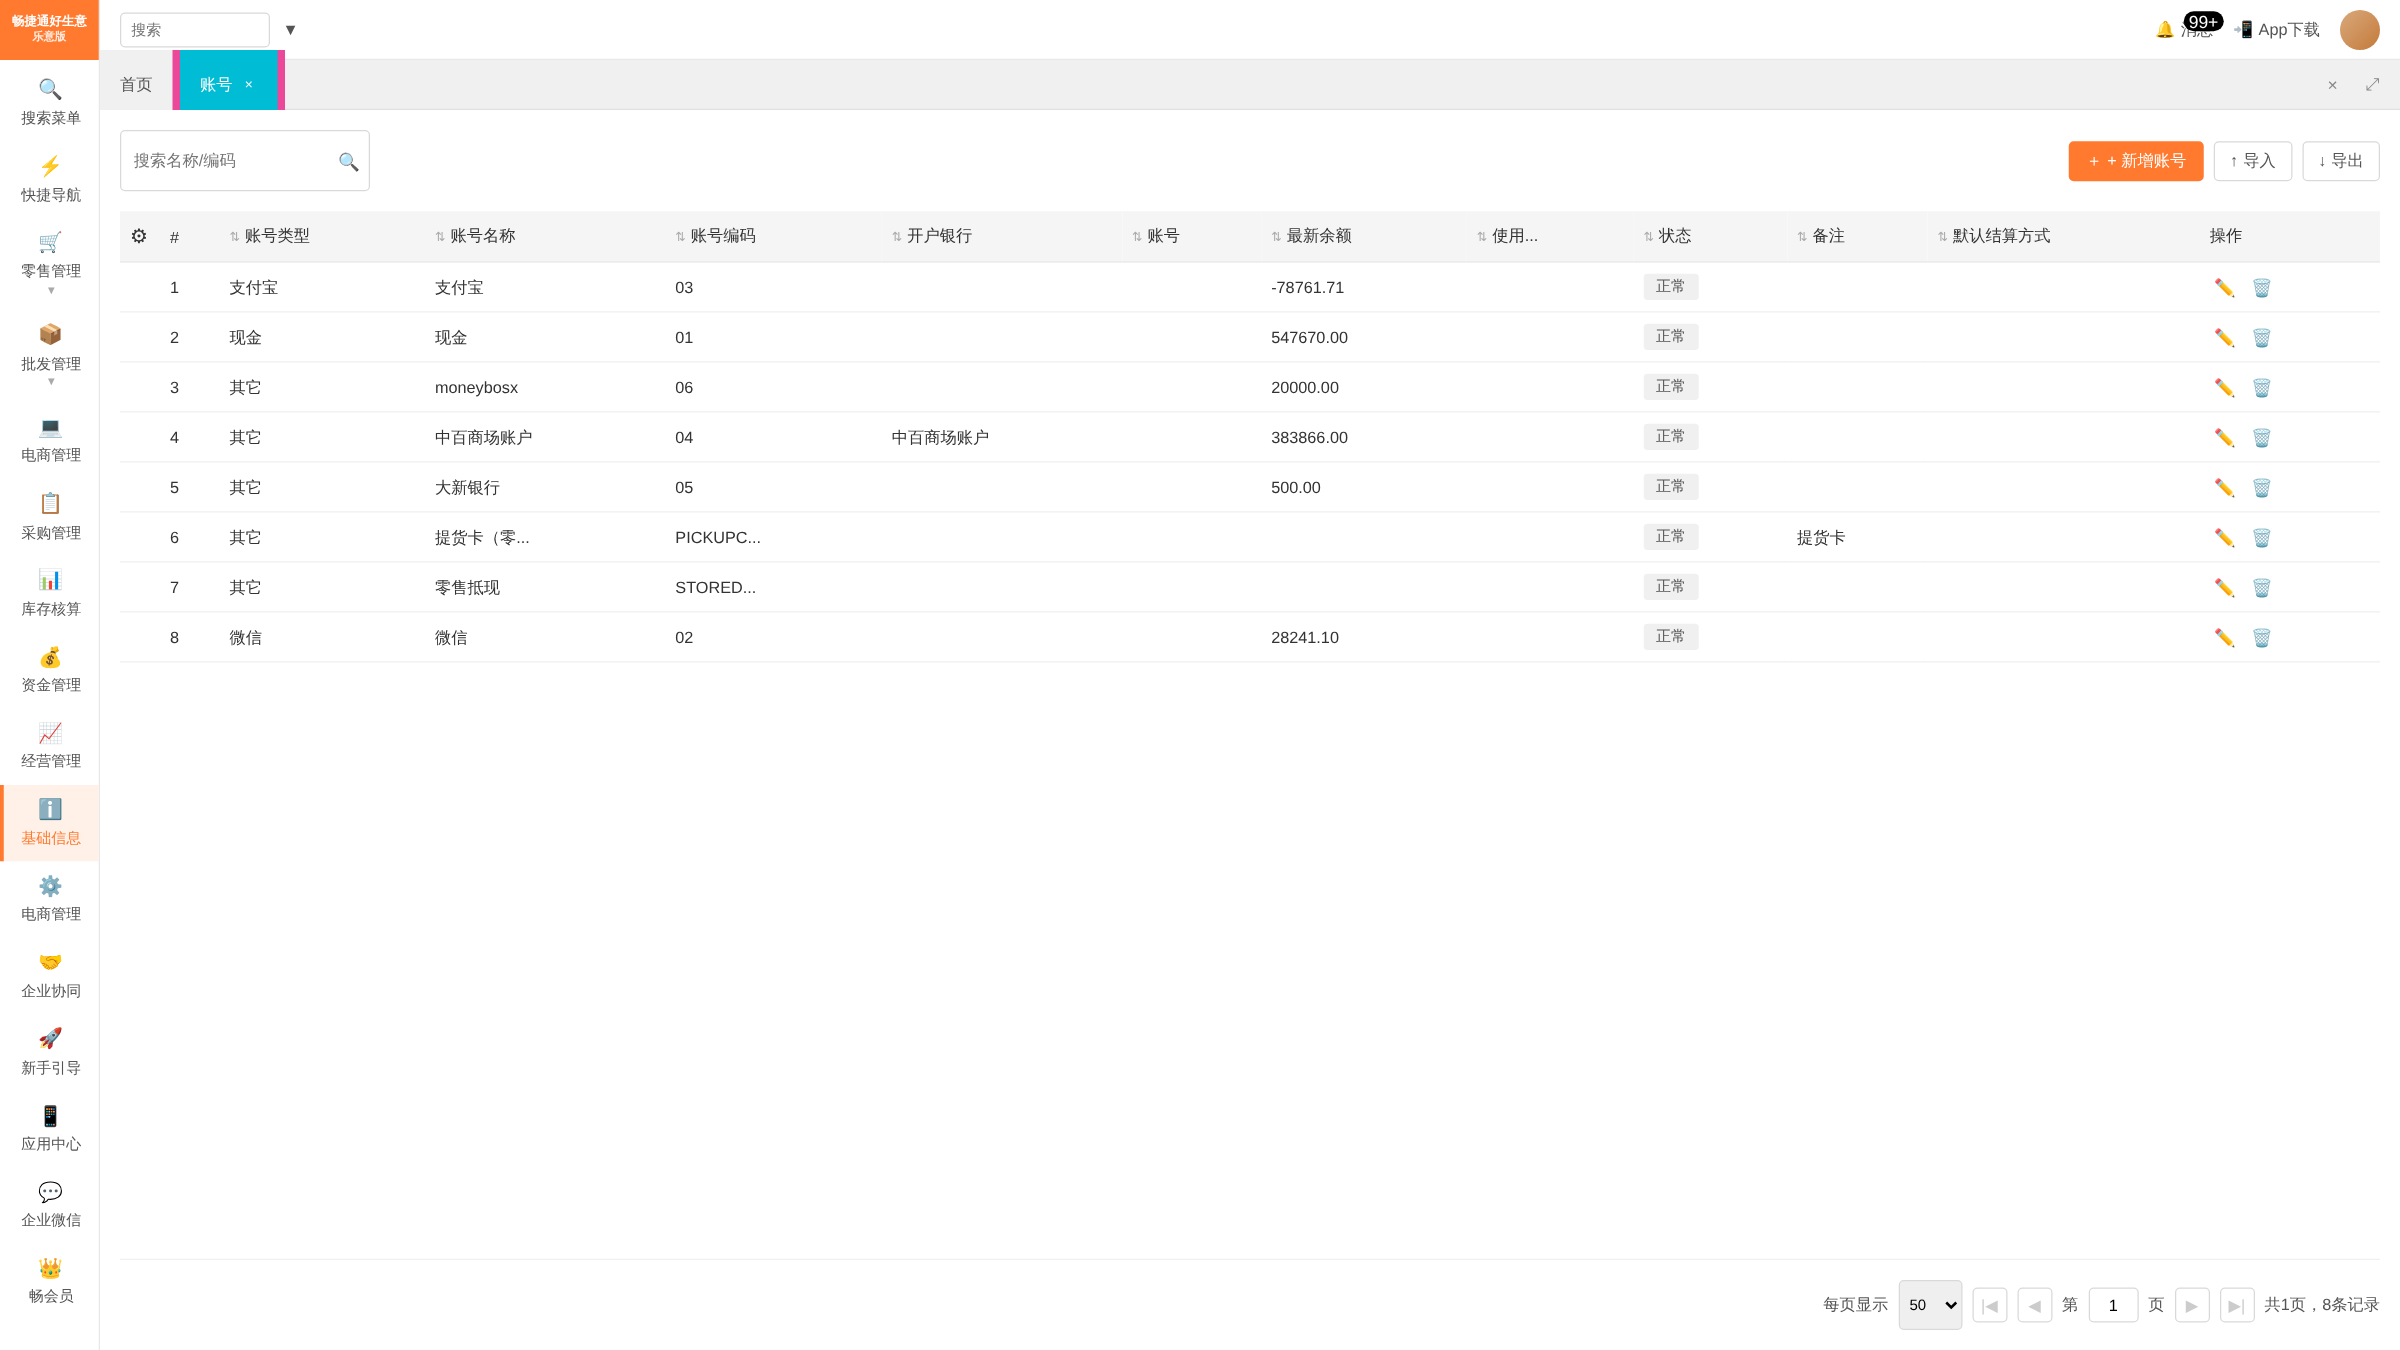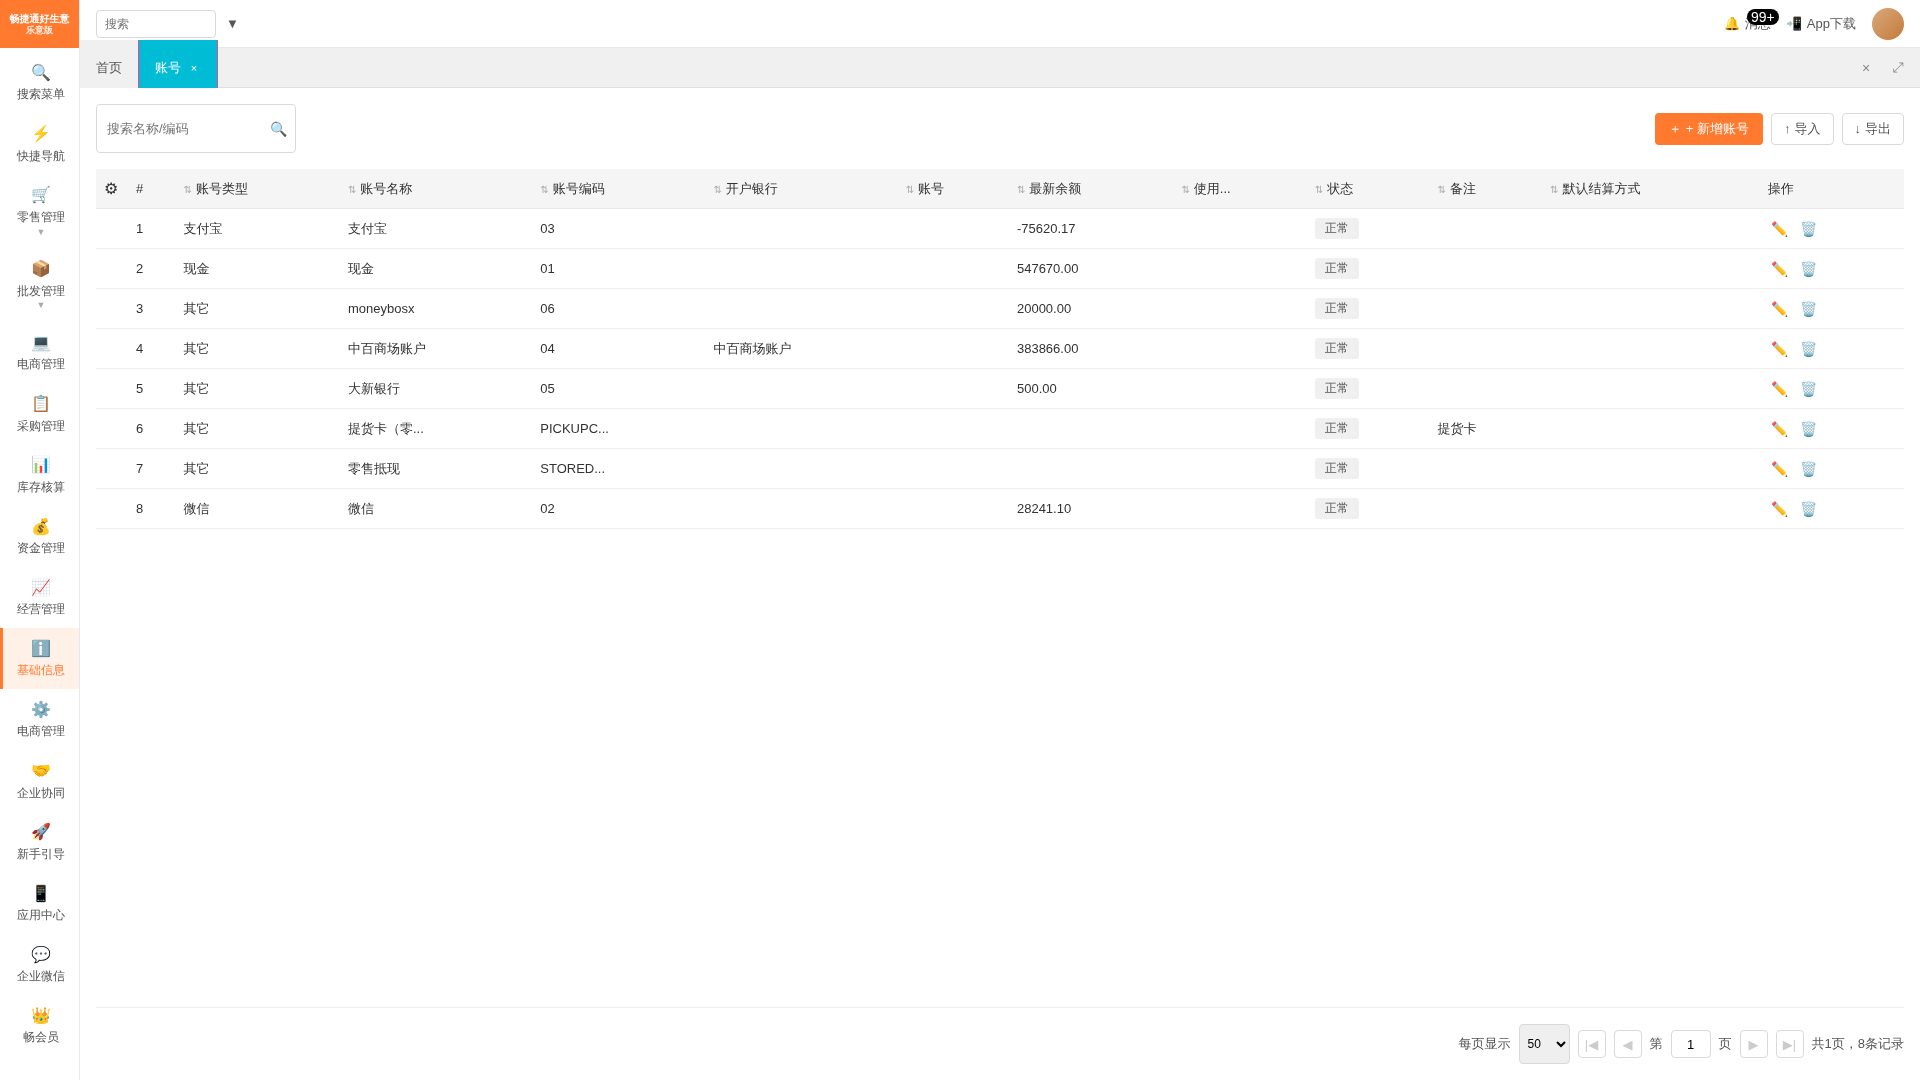--- a/index.html
+++ b/index.html
@@ -16,21 +16,21 @@
     }
     .sidebar-logo {
       background: #ff7a2e;
       height: 48px;
       display: flex;
       align-items: center;
       justify-content: center;
       flex-direction: column;
       padding: 6px;
     }
-    .logo-text { color: #fff; font-size: 10px; font-weight: bold; line-height: 1.2; text-align: center; }
+    .logo-text { color: #fff; font-size: 10px; font-weight: bold; line-height: 1.2; text-align: center; font-family: Liberation Mono, monospace; }
     .sidebar-menu { flex: 1; display: flex; flex-direction: column; padding-top: 4px; }
     .sidebar-item {
       display: flex;
       flex-direction: column;
       align-items: center;
       justify-content: center;
       padding: 10px 4px;
       cursor: pointer;
       color: #555;
       font-size: 12px;
@@ -96,21 +96,21 @@
       border-bottom: 1px solid #e0e0e0;
     }
     .tab {
       height: 56px;
       display: flex;
       align-items: center;
       padding: 0 16px;
       cursor: pointer;
       font-size: 13px;
       color: #555;
-      border-right: 1px solid #ec4899;
+      border-right: 6px solid #ec4899;
       background: #f0f0f0;
       gap: 6px;
       white-space: nowrap;
     }
     .tab.active {
       background: #00bcd4;
       color: #fff;
     }
     .tab-close {
       width: 14px;
@@ -431,21 +431,21 @@
       </thead>
       <tbody id="table-body">
       <tr>
       <td></td>
       <td>1</td>
       <td>支付宝</td>
       <td>支付宝</td>
       <td>03</td>
       <td></td>
       <td></td>
-      <td>-75620.17</td>
+      <td>-78761.71</td>
       <td></td>
       <td><span class="status-badge">正常</span></td>
       <td></td>
       <td></td>
       <td>
         <button class="action-btn" title="编辑">✏️</button>
         <button class="action-btn" title="删除">🗑️</button>
       </td>
     </tr>
           <tr>

